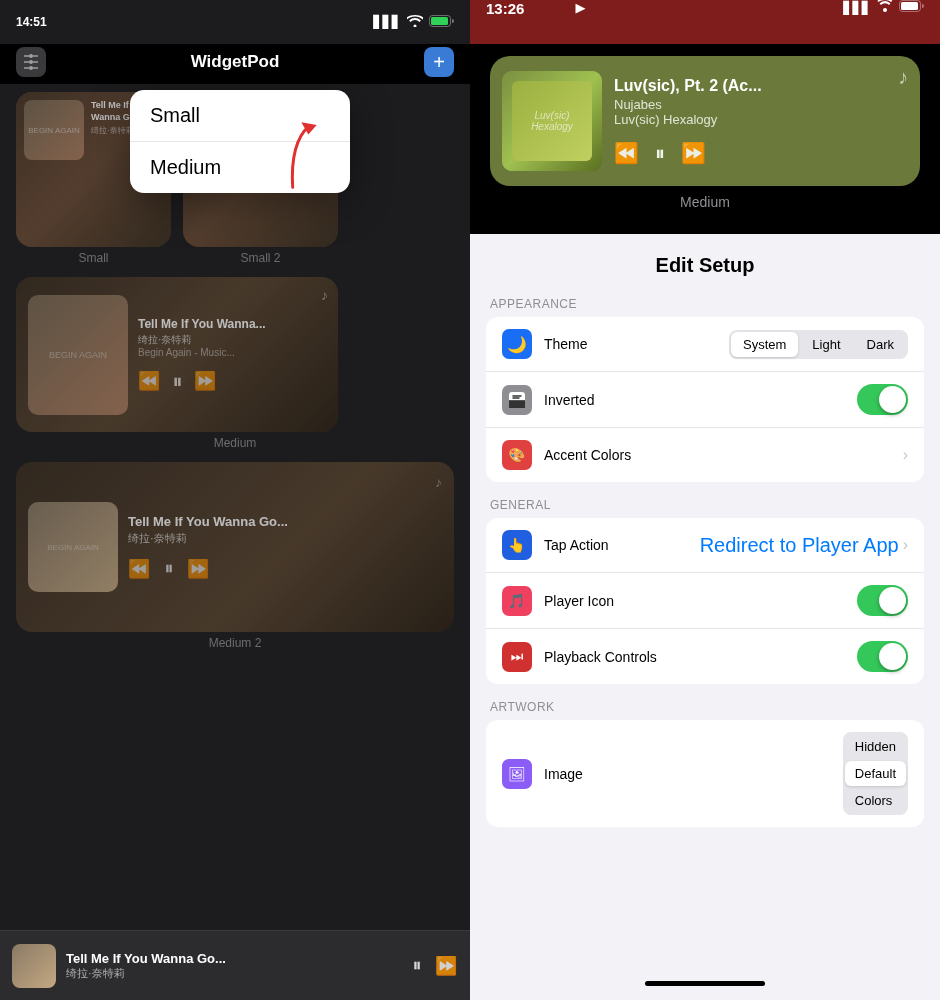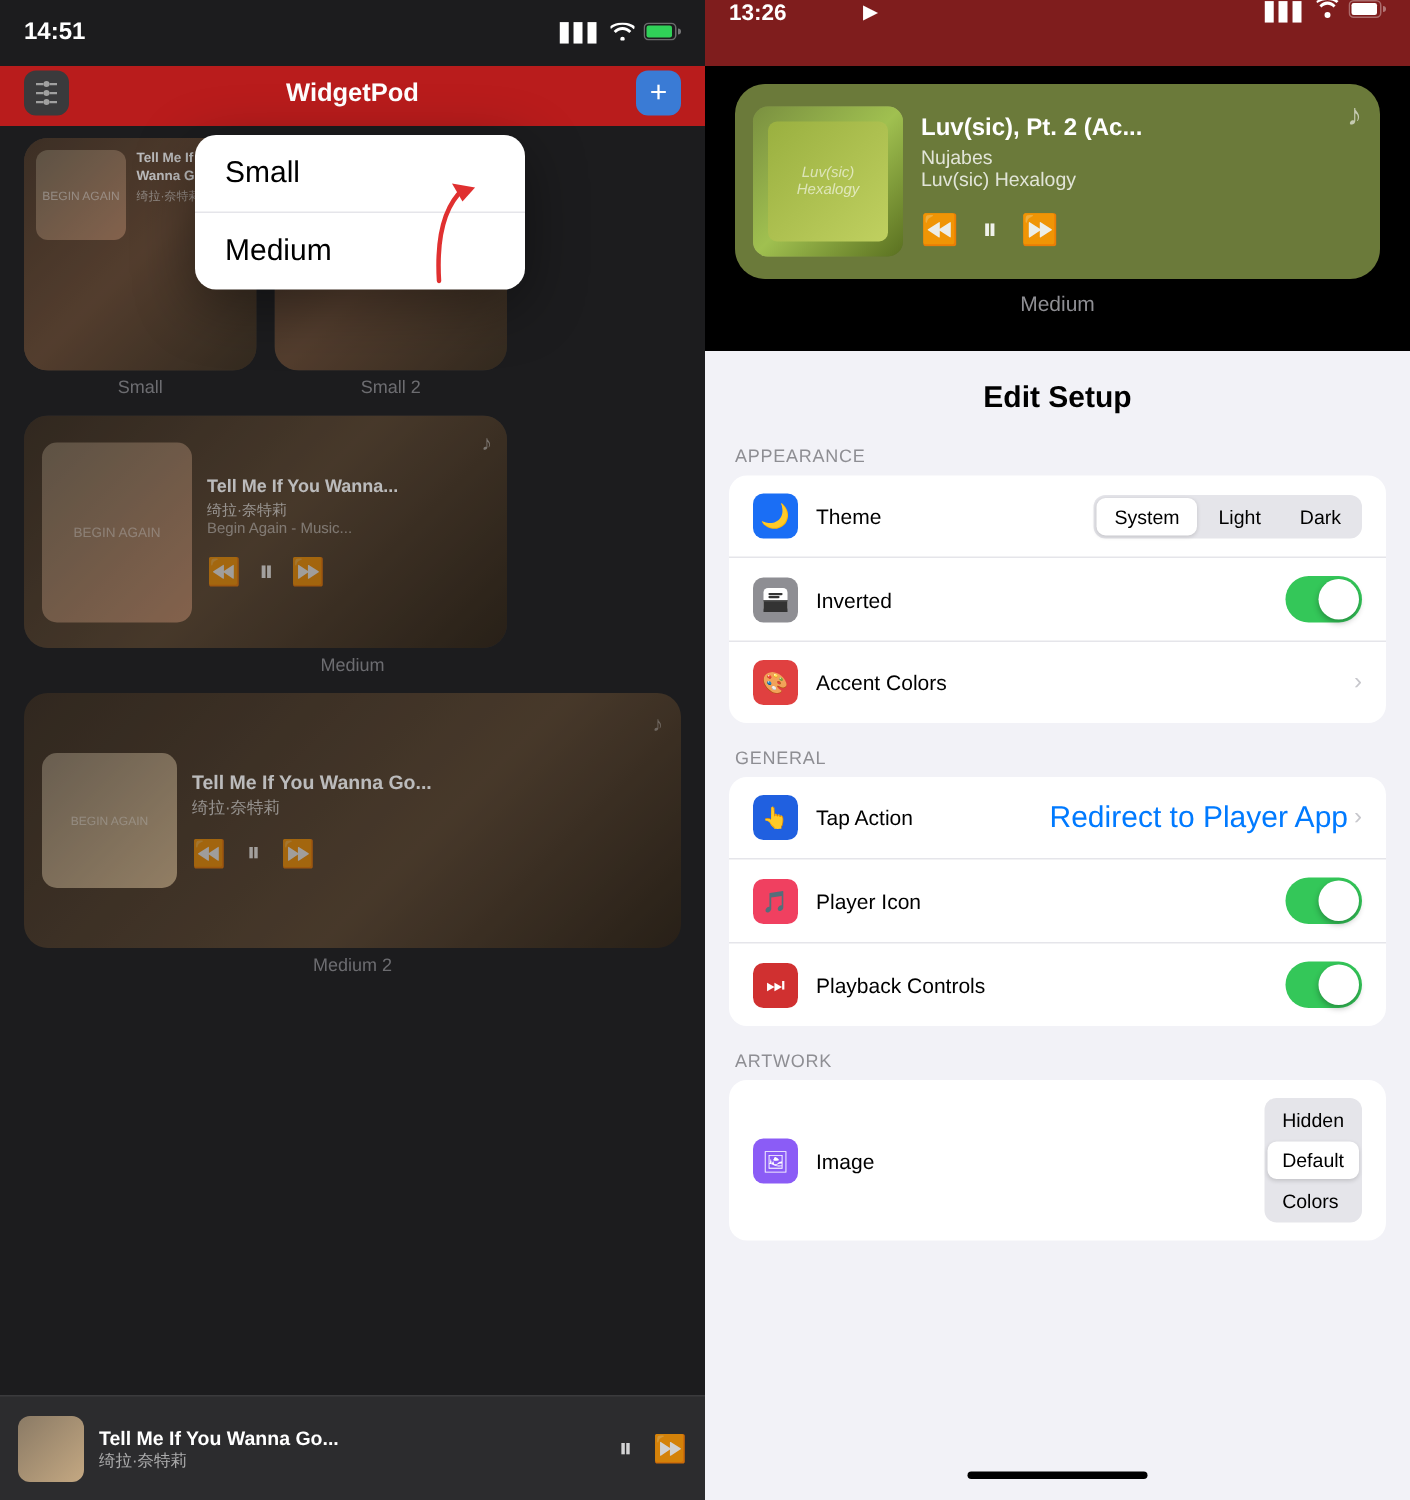--- a/index.html
+++ b/index.html
@@ -21,40 +21,40 @@
     }
 
     .status-bar-left {
       height: 44px;
       display: flex;
       align-items: center;
       padding: 0 16px;
       background: #1c1c1e;
     }
     .status-time-left {
-      font-size: 16px;
+      font-size: 12px;
       font-weight: 600;
       color: #fff;
     }
     .status-icons-left {
       margin-left: auto;
       display: flex;
       align-items: center;
       gap: 6px;
       color: #fff;
       font-size: 12px;
     }
 
     .left-header {
       display: flex;
       align-items: center;
       justify-content: center;
       padding: 8px 16px 12px;
       position: relative;
-      background: #b91c1c;
+      background: #000000;
     }
     .left-header-icon {
       position: absolute;
       left: 16px;
       width: 30px;
       height: 30px;
       background: #3a3a3c;
       border-radius: 8px;
       display: flex;
       align-items: center;

